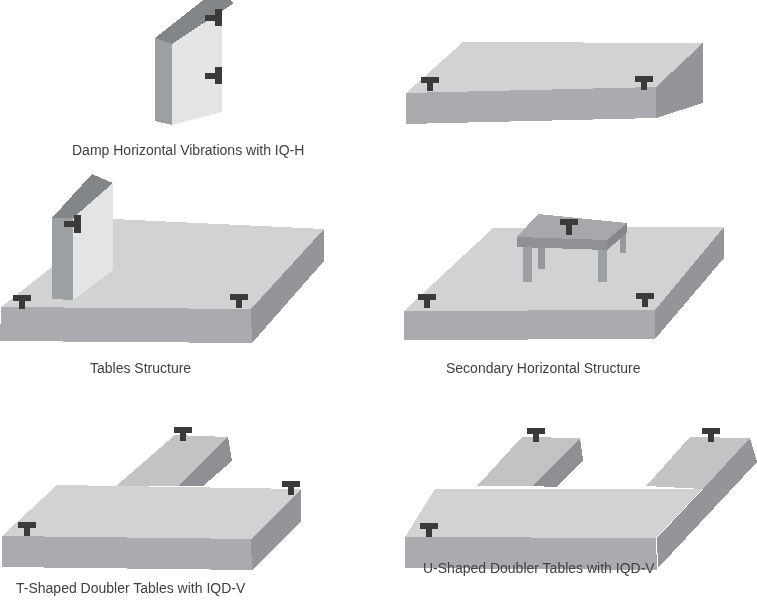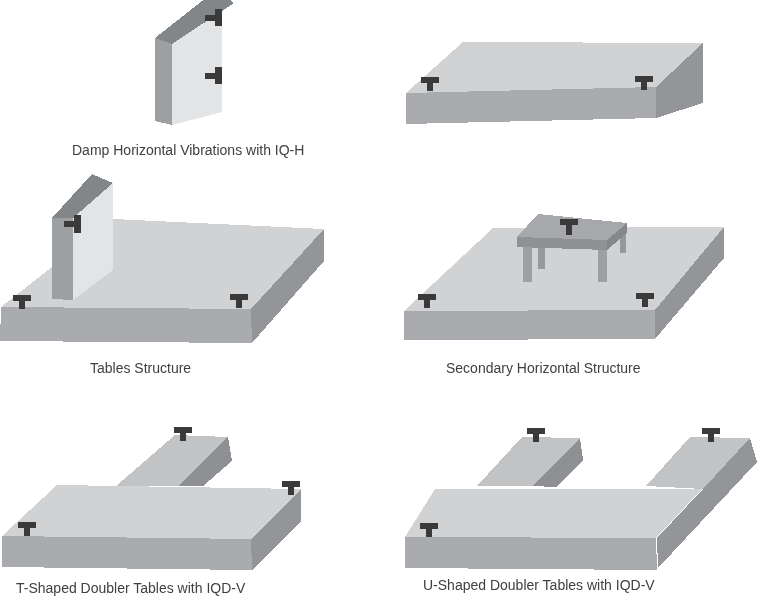--- a/index.html
+++ b/index.html
@@ -25,21 +25,21 @@
     font-size: 14px;
     line-height: 16px;
     color: #404040;
     white-space: nowrap;
   }
   .cap-1 { left: 72px;  top: 142px; }
   .cap-2 { left: 431px; top: 142px; }
   .cap-3 { left: 90px;  top: 360px; }
   .cap-4 { left: 433px; top: 360px; margin-left: 13px; }
   .cap-5 { left: 16px;  top: 580px; }
-  .cap-6 { left: 423px; top: 577px; text-align: right; }
+  .cap-6 { left: 423px; top: 560px; text-align: right; }
 </style>
 </head>
 <body>
 
 <div class="canvas">
 
   <svg width="757" height="600" viewBox="0 0 757 600" shape-rendering="crispEdges">
 
     <g>
       <polygon points="155,38 216,-10 234,3 172,44" fill="#838689"></polygon>

